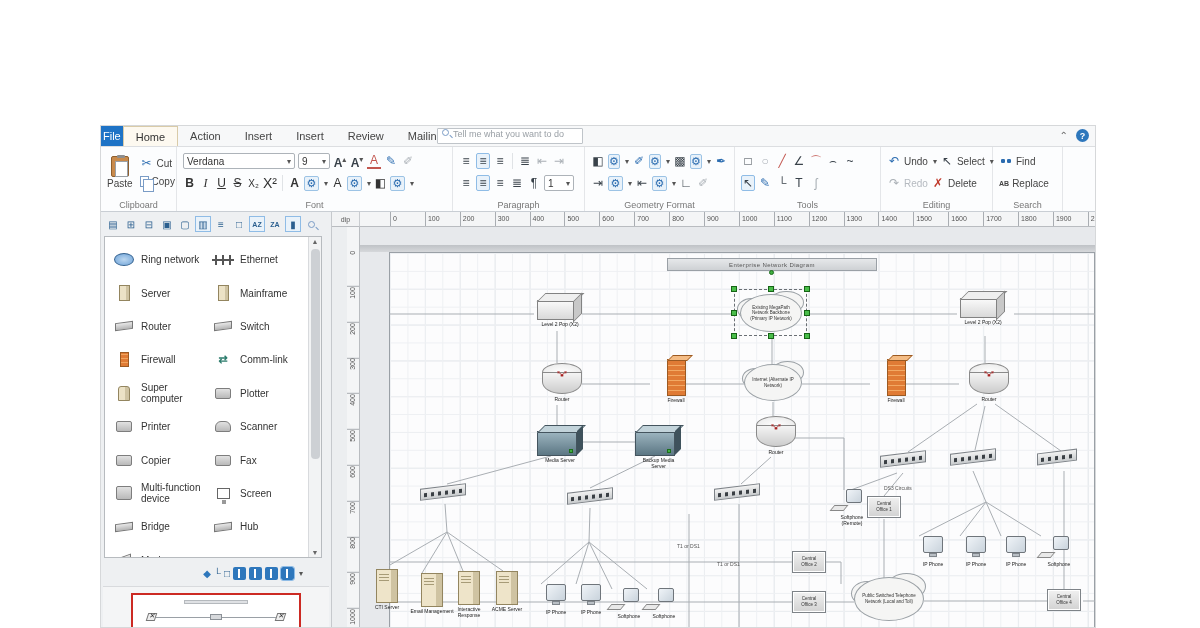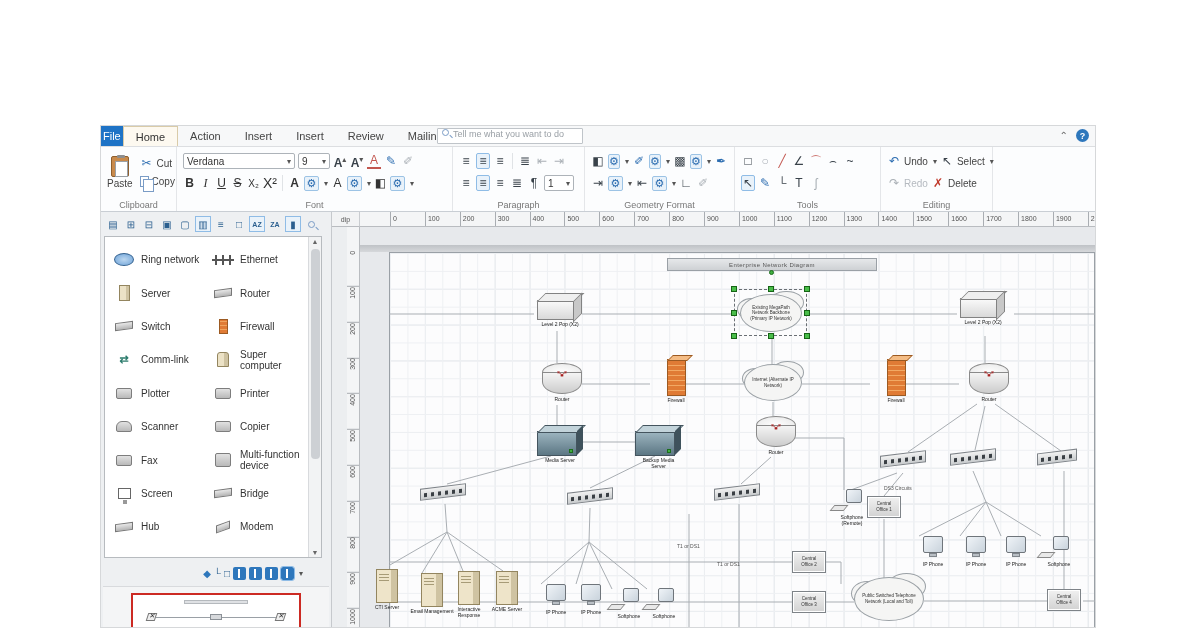--- a/index.html
+++ b/index.html
@@ -316,20 +316,35 @@
           <span class="editlbl dim">Redo</span>
         </div>
         <div class="smallbtn">
           <span class="ric red">✗</span>
           <span class="editlbl">Delete</span>
         </div>
       </div>
       <div class="grp-label">Editing</div>
     </div>
 
+    <div class="grp" style="width:70px">
+      <div class="rrow">
+        <div class="smallbtn">
+          <span class="binoc"></span>
+          <span class="editlbl">Find</span>
+        </div>
+      </div>
+      <div class="rrow">
+        <div class="smallbtn">
+          <span class="abic">AB</span>
+          <span class="editlbl">Replace</span>
+        </div>
+      </div>
+      <div class="grp-label">Search</div>
+    </div>
     <div class="grp" style="flex:1;border-right:none"></div>
   </div>
 
   <div class="panel">
     <div class="ptoolbar">
       <span class="pic">▤</span>
       <span class="pic">⊞</span>
       <span class="pic">⊟</span>
       <span class="pic">▣</span>
       <span class="pic">▢</span>
@@ -356,20 +371,26 @@
             <span class="sicon">
               <span class="si-eth"></span>
             </span>
             <span>Ethernet</span>
           </div>
         <div class="shitem">
             <span class="sicon">
               <span class="si-tower"></span>
             </span>
             <span>Server</span>
+          </div>
+        <div class="shitem">
+            <span class="sicon">
+              <span class="si-tower"></span>
+            </span>
+            <span>Mainframe</span>
           </div>
         <div class="shitem">
             <span class="sicon">
               <span class="si-wedge"></span>
             </span>
             <span>Router</span>
           </div>
         <div class="shitem">
             <span class="sicon">
               <span class="si-wedge"></span>

